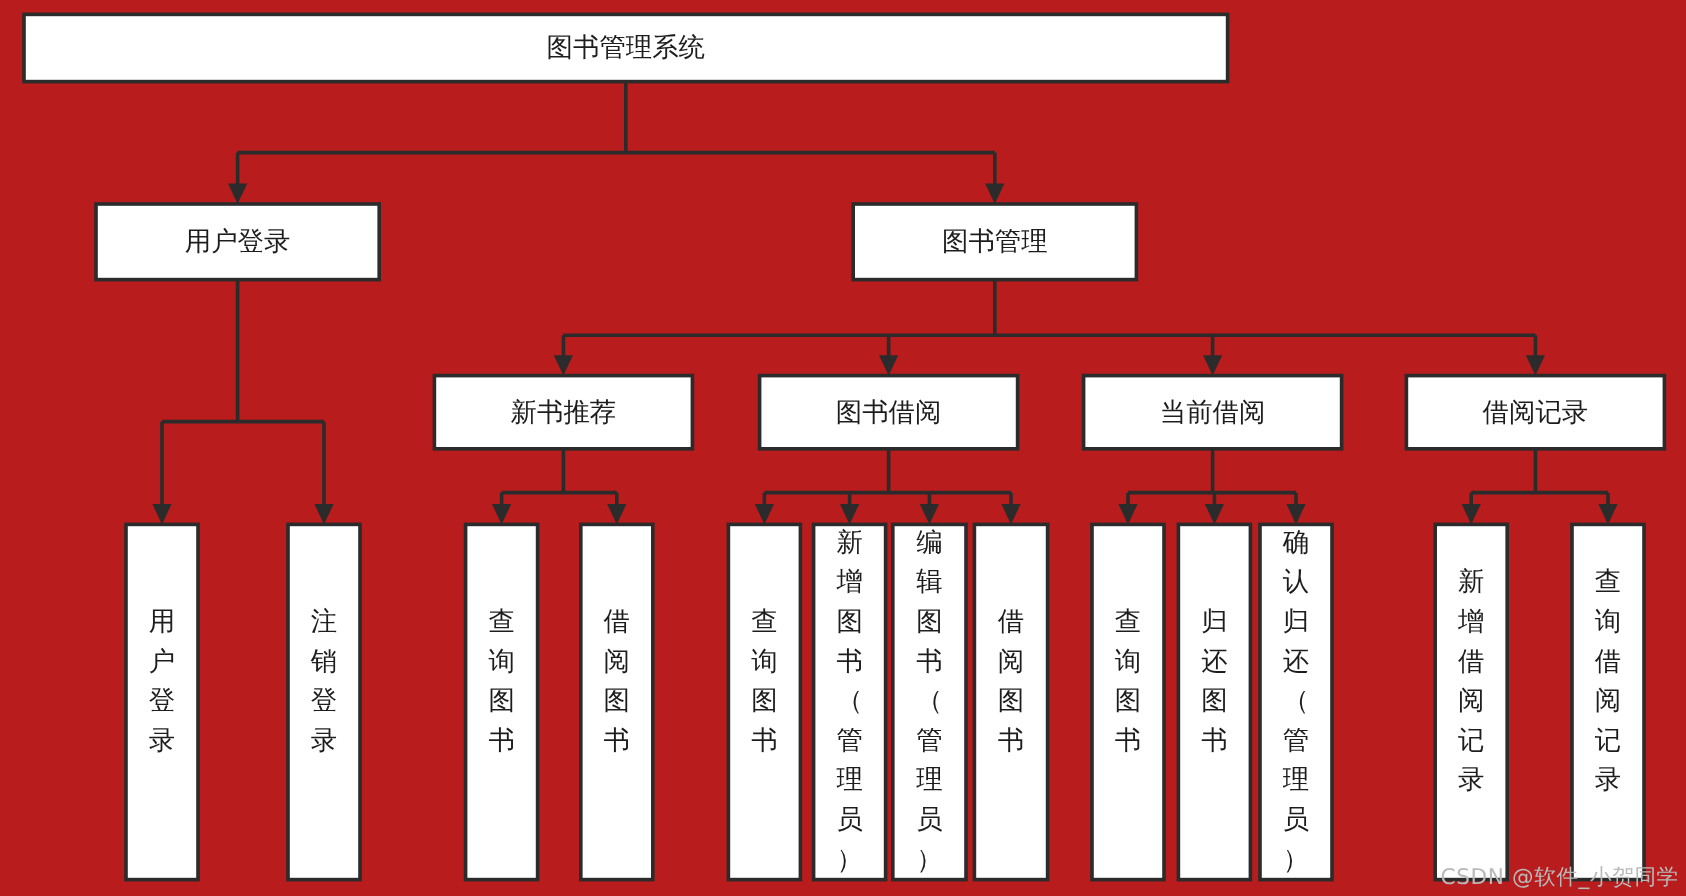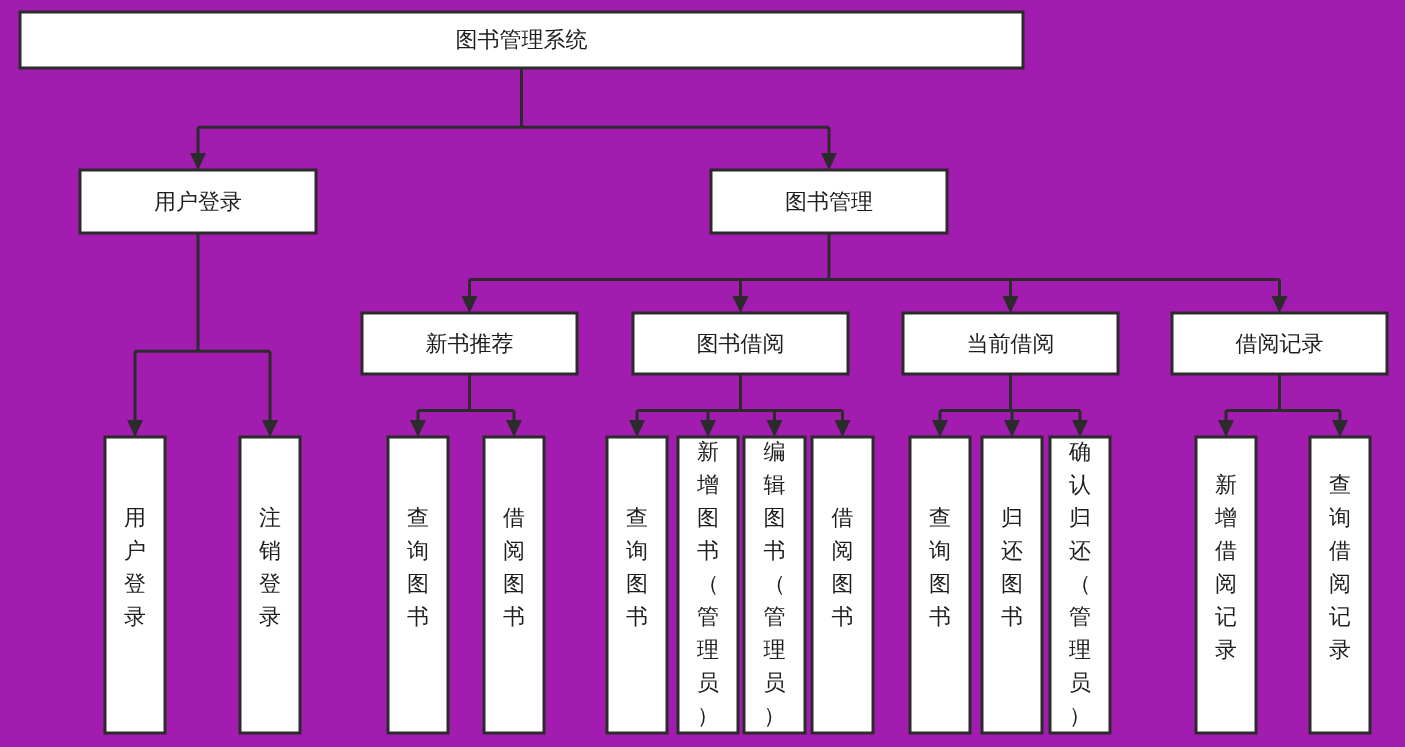--- a/index.html
+++ b/index.html
@@ -1,20 +1,20 @@
 <!DOCTYPE html>
 <html><head>
 <meta charset="utf-8">
 <style>
   html,body{margin:0;padding:0;background:#ffffff;}
   body{
     width:1405px;height:747px;overflow:hidden;
     font-family:"DejaVu Sans","Liberation Sans",sans-serif;
   }
-  #diagram-root{position:relative;width:1405px;height:747px;background:#a21caf;}
+  #diagram-root{position:relative;width:1405px;height:747px;background:#b91c1c;}
   svg#chart-svg{position:absolute;left:0;top:0;width:1405px;height:747px;display:block;}
   .node-rect{fill:#ffffff;stroke:#2b2b2b;stroke-width:3;}
   .connector{stroke:#2b2b2b;stroke-width:3;fill:none;}
   .arrow-head{fill:#2b2b2b;}
   .node-label{
     font-family:"DejaVu Sans","Liberation Sans",sans-serif;
     font-size:22px;fill:#1d1d1d;
     dominant-baseline:middle;text-anchor:middle;
   }
   .node-label-vertical{
@@ -164,13 +164,14 @@
         <g>
           <rect class="node-rect" x="1196" y="437" width="60" height="296"></rect>
           <text class="node-label-vertical" x="1226" y="492"><tspan x="1226" dy="0">新</tspan><tspan x="1226" dy="33">增</tspan><tspan x="1226" dy="33">借</tspan><tspan x="1226" dy="33">阅</tspan><tspan x="1226" dy="33">记</tspan><tspan x="1226" dy="33">录</tspan></text>
         </g>
         <g>
           <rect class="node-rect" x="1310" y="437" width="60" height="296"></rect>
           <text class="node-label-vertical" x="1340" y="492"><tspan x="1340" dy="0">查</tspan><tspan x="1340" dy="33">询</tspan><tspan x="1340" dy="33">借</tspan><tspan x="1340" dy="33">阅</tspan><tspan x="1340" dy="33">记</tspan><tspan x="1340" dy="33">录</tspan></text>
         </g>
       </g>
   </svg>
+  <div class="watermark">CSDN @软件_小贺同学</div>
 </div>
 
 </body></html>

